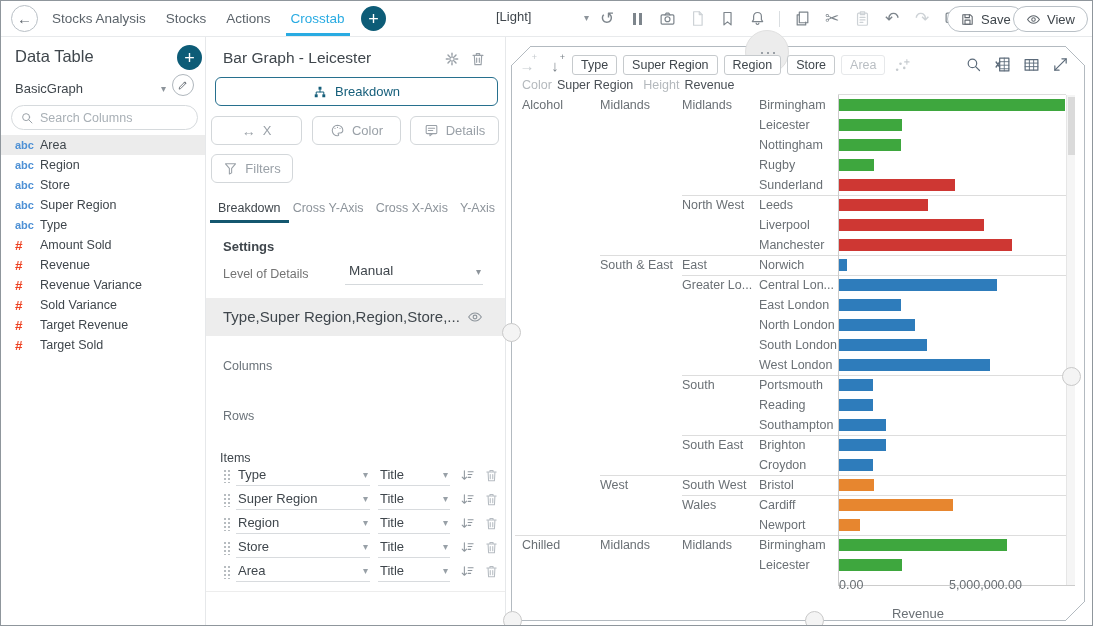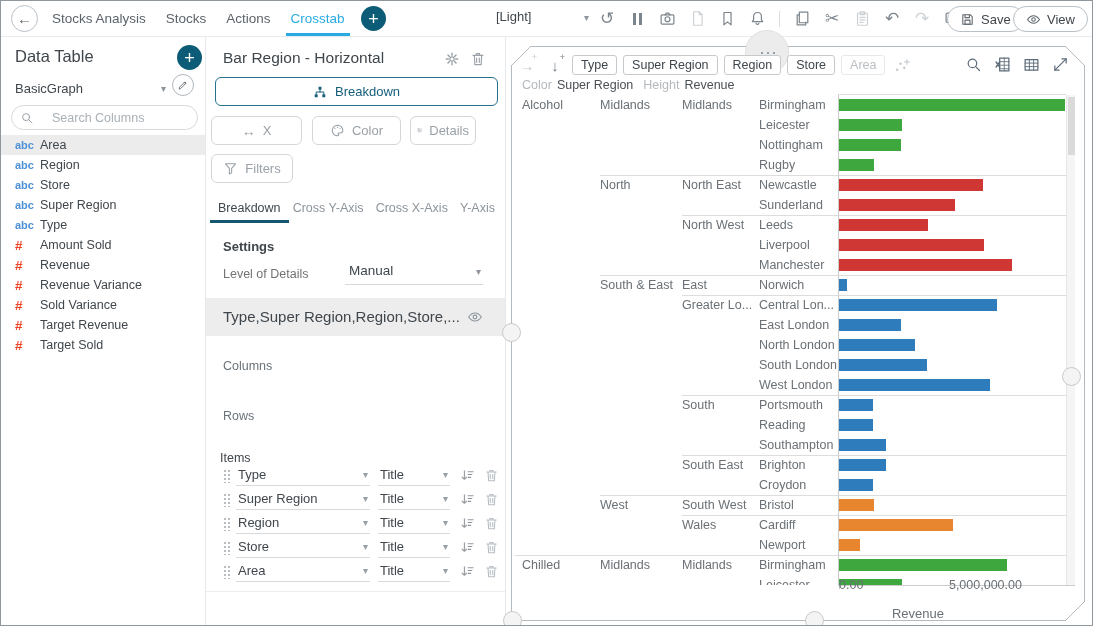--- a/index.html
+++ b/index.html
@@ -30,21 +30,21 @@
   .pill-btn.view{left:1012px;}
 
   
   .sidebar{position:absolute;left:0;top:36px;width:205px;height:590px;border-right:1px solid #e6e8ea;}
   .sb-title{position:absolute;left:14px;top:10px;font-size:16.5px;color:#3f464c;}
   .sb-add{position:absolute;left:176px;top:8px;width:25px;height:25px;border-radius:50%;background:#0d5c77;color:#fff;border:none;font-size:18px;line-height:22px;text-align:center;padding:0;cursor:pointer;}
   .sb-selector{position:absolute;left:14px;top:44px;width:155px;font-size:13px;color:#3f464c;cursor:pointer;}
   .sb-selector .caret{position:absolute;left:146px;top:2px;font-size:10px;color:#8d949b;}
   .sb-edit{position:absolute;left:171px;top:37px;width:22px;height:22px;border-radius:50%;border:1px solid #b0b7bd;background:#fff;color:#5f666d;display:flex;align-items:center;justify-content:center;padding:0;cursor:pointer;}
   .sb-edit .ic{width:12px;height:12px;}
-  .sb-search{position:absolute;left:10px;top:68px;width:187px;height:25px;border:1px solid #d6dadd;border-radius:13px;display:flex;align-items:center;padding:8px 8px;gap:16px;color:#9aa1a7;justify-content:center;}
+  .sb-search{position:absolute;left:10px;top:68px;width:187px;height:25px;border:1px solid #d6dadd;border-radius:13px;display:flex;align-items:center;padding:8px 8px;gap:4px;color:#9aa1a7;justify-content:center;}
   .sb-search .ic{width:14px;height:14px;flex:none;}
   .sb-search input{border:none;outline:none;width:100%;font-size:12.5px;font-family:inherit;color:#3f464c;background:transparent;}
   .sb-search input::placeholder{color:#a9b0b6;}
   .field-list{position:absolute;left:0;top:98px;width:100%;}
   .field{display:flex;align-items:center;height:20px;padding-left:14px;cursor:pointer;}
   .field.selected{background:#ececec;}
   .badge{width:25px;flex:none;font-weight:700;}
   .badge.t{color:#4d90d5;font-size:11px;}
   .badge.n{color:#ee4223;font-size:13.5px;}
   .fname{font-size:12.5px;color:#3f464c;white-space:nowrap;}
@@ -54,21 +54,21 @@
   .vp-title{position:absolute;left:17px;top:12px;font-size:15.5px;color:#3f464c;white-space:nowrap;}
   .vp-hicon{position:absolute;top:14px;color:#9aa1a8;background:none;border:none;padding:0;cursor:pointer;}
   .vp-gear{left:238px;}.vp-trash{left:264px;}
   .vp-hicon .ic{width:16px;height:16px;}
   .breakdown-btn{position:absolute;left:9px;top:40px;width:283px;height:29px;border:1px solid #27708e;border-radius:6px;background:#fff;color:#155e7a;font-size:13px;display:flex;align-items:center;justify-content:center;gap:8px;font-family:inherit;cursor:pointer;}
   .breakdown-btn .ic{width:14px;height:14px;}
   .gbtn{position:absolute;top:79px;height:29px;border:1px solid #d3d7da;border-radius:6px;background:#fff;color:#9aa1a8;font-size:13px;display:flex;align-items:center;justify-content:center;gap:7px;font-family:inherit;cursor:pointer;}
   .gbtn .ic{width:15px;height:15px;}
   .btn-x{left:5px;width:91px;}
   .btn-color{left:106px;width:89px;}
-  .btn-details{left:204px;width:66px;}
+  .btn-details{left:204px;width:89px;}
   .btn-filters{top:117px;left:5px;width:82px;}
   .xglyph{font-size:14px;line-height:1;}
   .panel-tabs{position:absolute;left:10px;top:156px;right:8px;height:30px;display:flex;justify-content:space-between;}
   .ptab{position:relative;border:none;background:none;padding:0 2px;font-size:12.5px;color:#8d949b;font-family:inherit;cursor:pointer;white-space:nowrap;}
   .ptab.active{color:#3f464c;}
   .ptab.active::after{content:'';position:absolute;left:-6px;right:-6px;bottom:0;height:3px;background:#14576f;}
   .settings-h{position:absolute;left:17px;top:202px;font-size:13px;font-weight:700;color:#3f464c;}
   .lod-label{position:absolute;left:17px;top:230px;font-size:12.5px;color:#737373;}
   .lod-value{position:absolute;left:139px;top:224px;width:138px;height:24px;border-bottom:1px solid #d5d9dc;font-size:13.5px;color:#3f464c;cursor:pointer;}
   .lod-value .vtext{position:absolute;left:4px;top:2px;}
@@ -392,21 +392,21 @@
           <span class="fname">Target Revenue</span>
         </div>
         <div class="field">
           <span class="badge n">#</span>
           <span class="fname">Target Sold</span>
         </div>
       </div>
   </aside>
 
   <section class="vpanel">
-    <div class="vp-title">Bar Region - Horizontal</div>
+    <div class="vp-title">Bar Graph - Leicester</div>
     <button class="vp-hicon vp-gear">
       <svg class="ic">
           <use href="#i-gear"></use>
         </svg>
     </button>
     <button class="vp-hicon vp-trash">
       <svg class="ic">
           <use href="#i-trash"></use>
         </svg>
     </button>
@@ -648,29 +648,20 @@
             <div class="ct-bar" style="width: 27.0968%; background: rgb(62, 167, 62);"></div>
           </div>
         </div>
         <div class="ct-row">
           <div class="ct-cell"></div>
           <div class="ct-cell"></div>
           <div class="ct-cell"></div>
           <div class="ct-cell">Rugby</div>
           <div class="ct-bar-cell">
             <div class="ct-bar" style="width: 15.4839%; background: rgb(62, 167, 62);"></div>
-          </div>
-        </div>
-        <div class="ct-row sep-super">
-          <div class="ct-cell"></div>
-          <div class="ct-cell">North</div>
-          <div class="ct-cell">North East</div>
-          <div class="ct-cell">Newcastle</div>
-          <div class="ct-bar-cell">
-            <div class="ct-bar" style="width: 63.2258%; background: rgb(206, 55, 51);"></div>
           </div>
         </div>
         <div class="ct-row">
           <div class="ct-cell"></div>
           <div class="ct-cell"></div>
           <div class="ct-cell"></div>
           <div class="ct-cell">Sunderland</div>
           <div class="ct-bar-cell">
             <div class="ct-bar" style="width: 50.9677%; background: rgb(206, 55, 51);"></div>
           </div>

